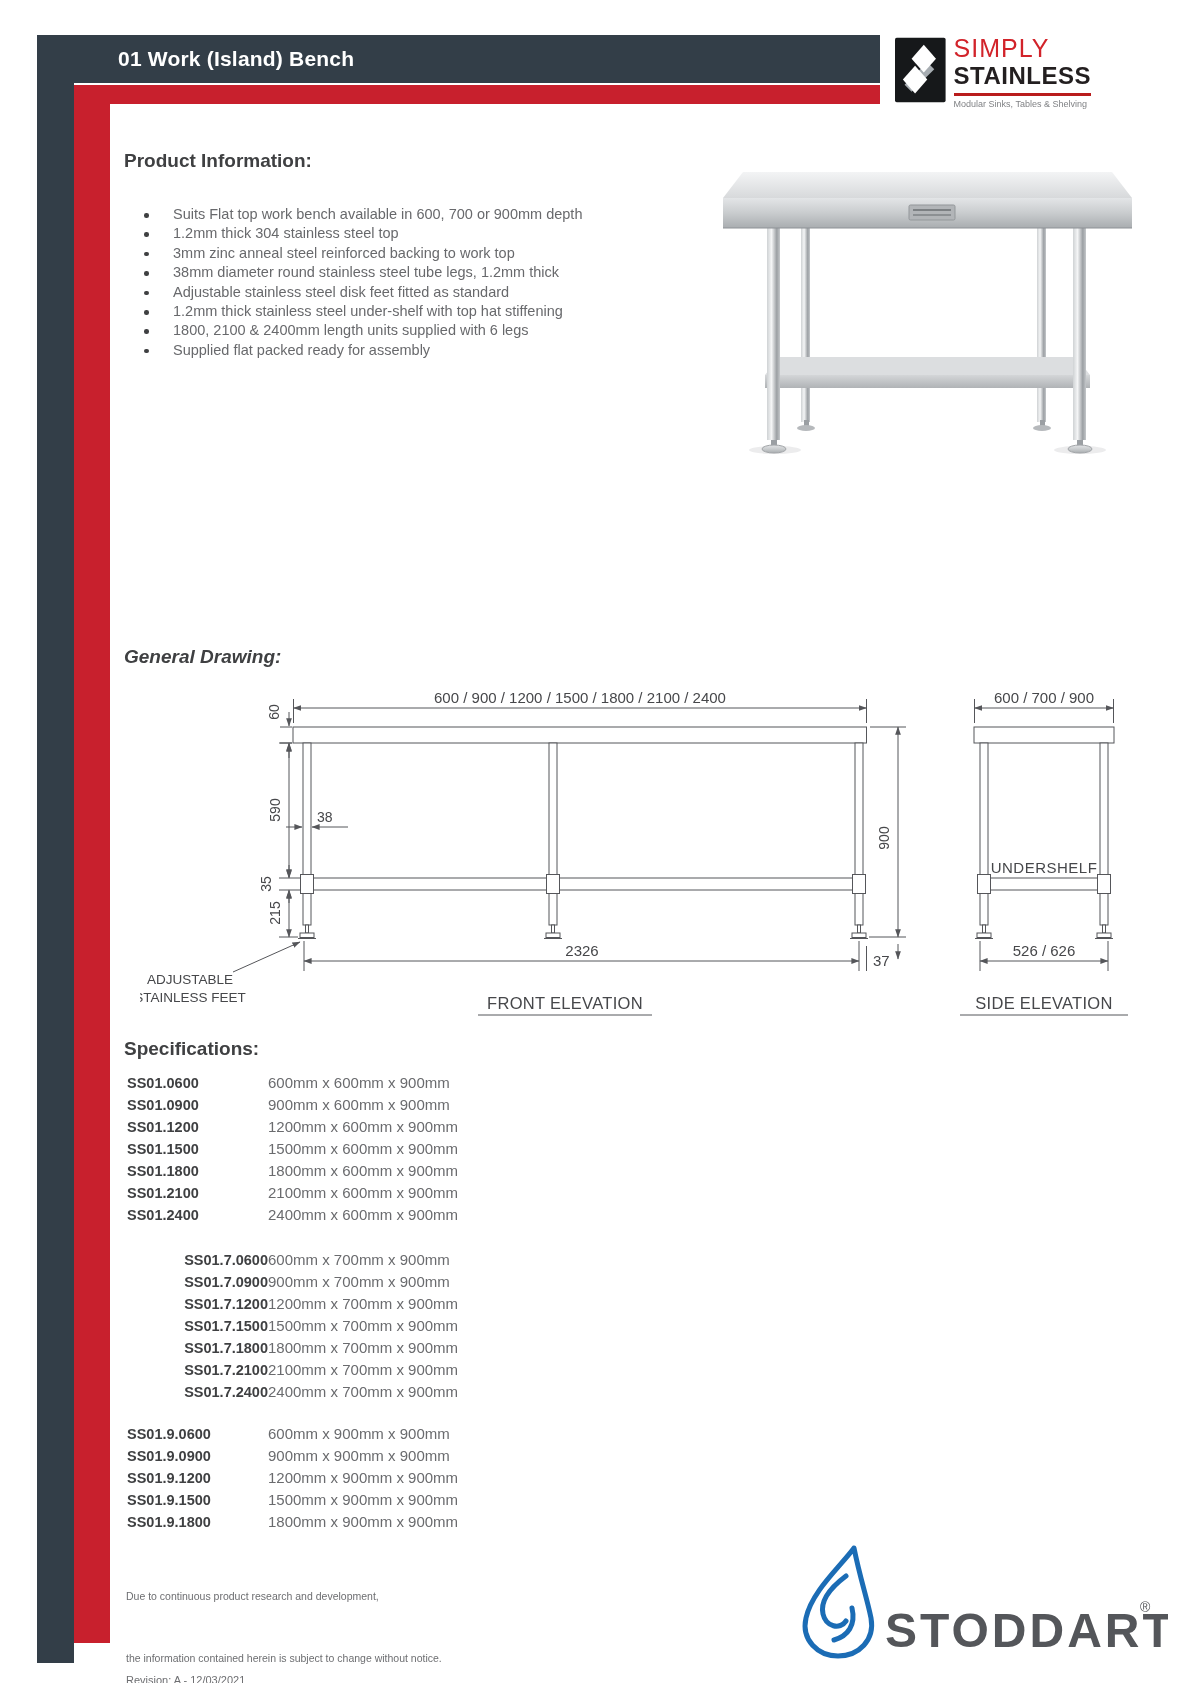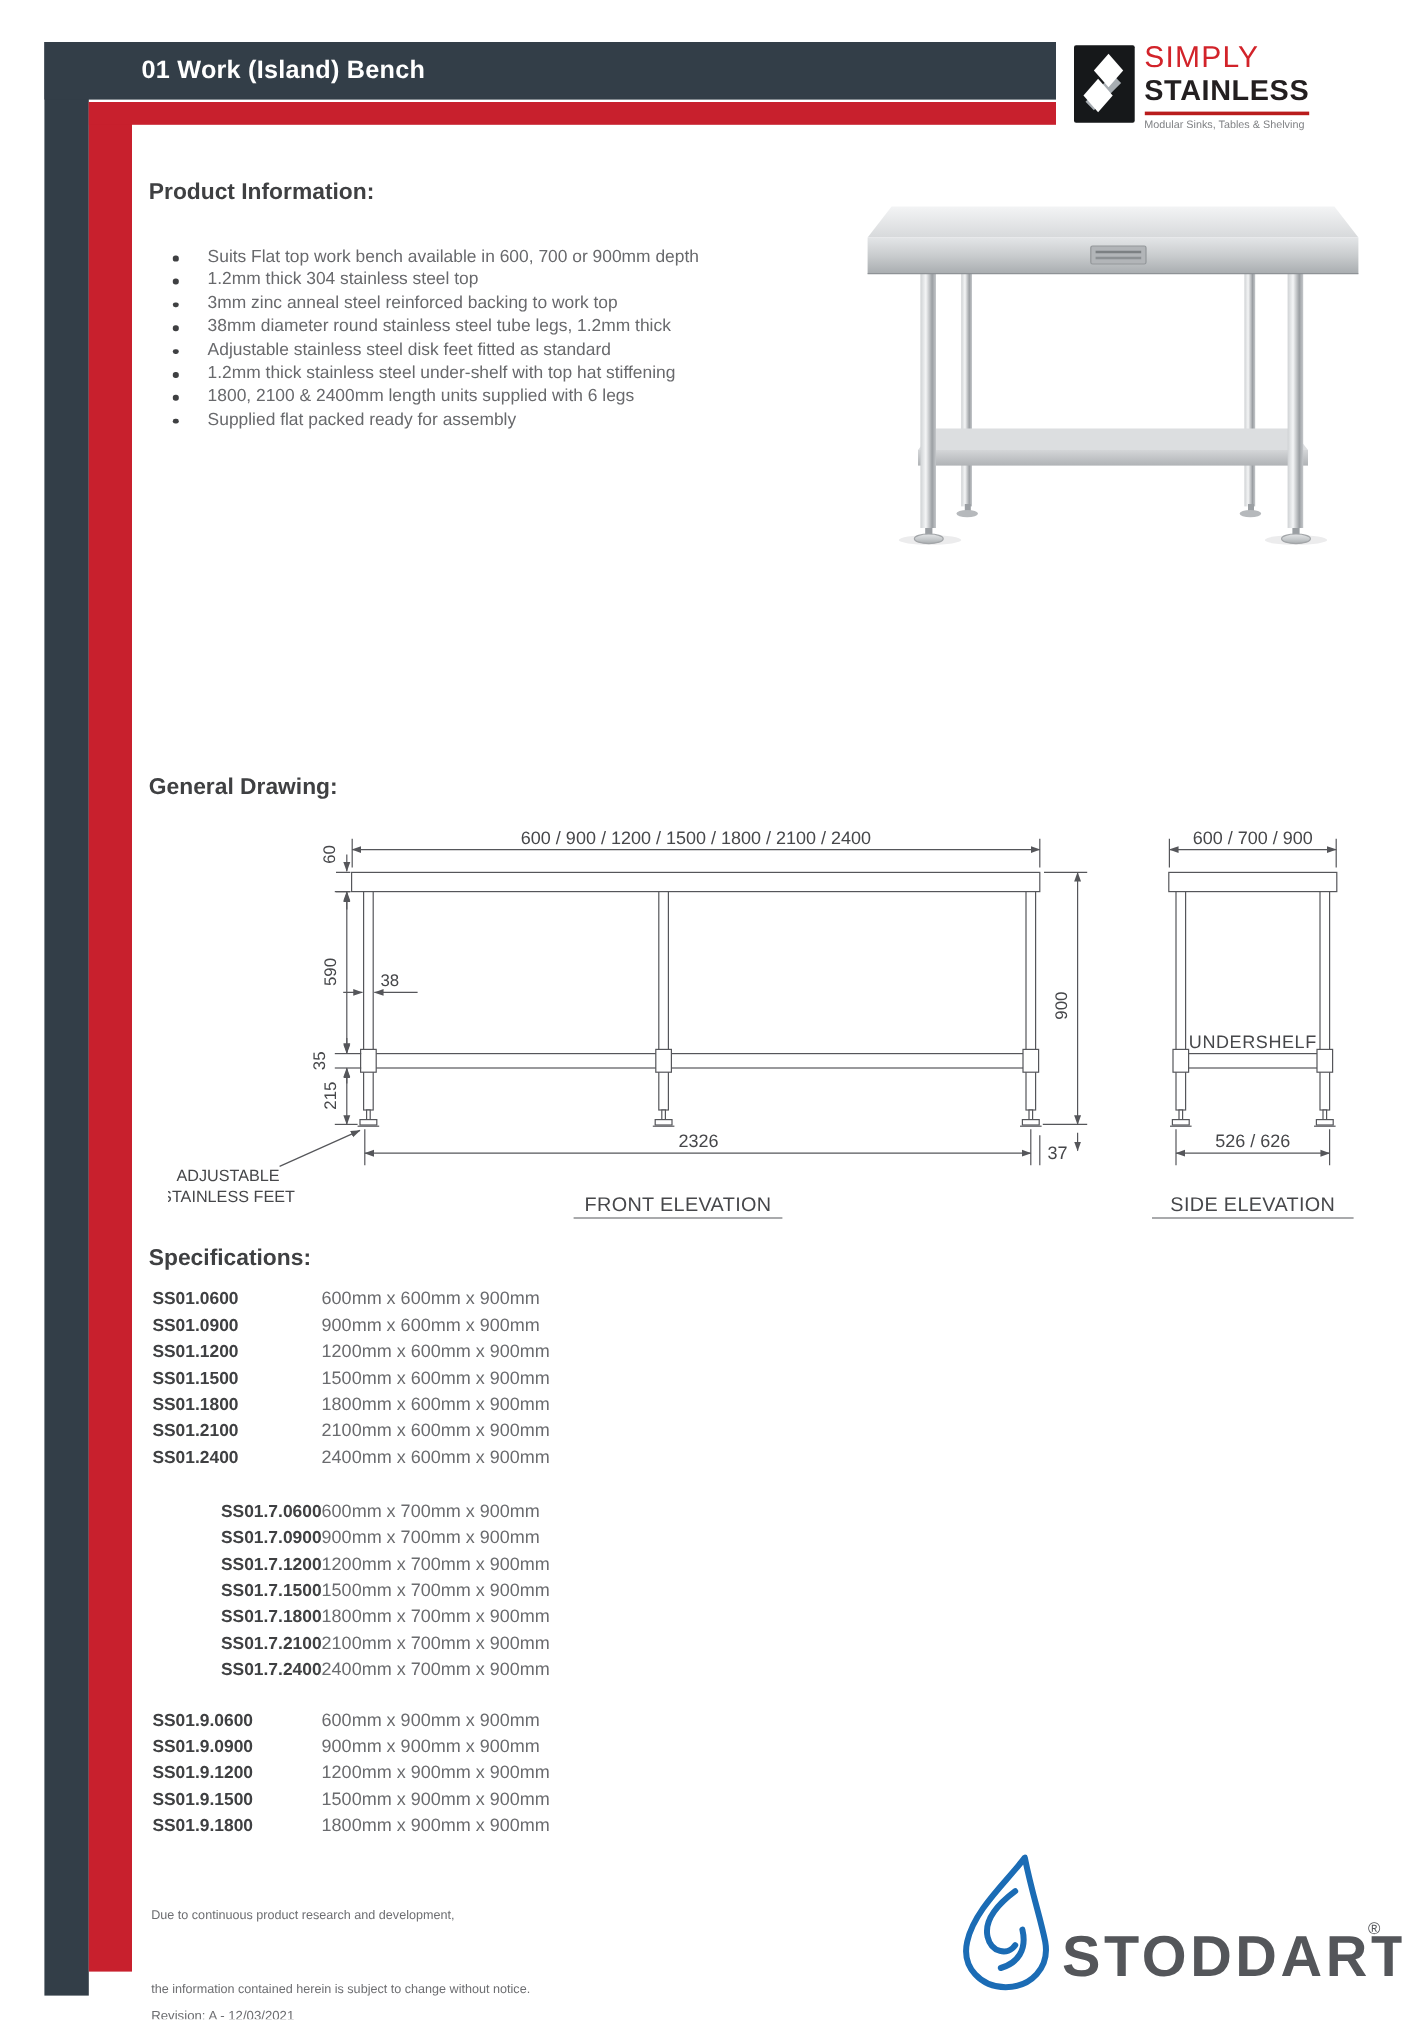--- a/index.html
+++ b/index.html
@@ -126,21 +126,21 @@
     <line x1="28" y1="78" x2="437" y2="78" stroke="#8e9296" stroke-width="1"></line>
     <rect x="214" y="55" width="46" height="15" rx="1.5" fill="#b2b5b8" stroke="#93979a"></rect>
     <line x1="218" y1="60" x2="256" y2="60" stroke="#7c8083" stroke-width="2"></line>
     <line x1="218" y1="65" x2="256" y2="65" stroke="#8c9093" stroke-width="2"></line>
     <rect x="76" y="290" width="6" height="7" fill="#9b9fa3"></rect>
     <rect x="382" y="290" width="6" height="7" fill="#9b9fa3"></rect>
     <ellipse cx="79" cy="299" rx="12" ry="4" fill="url(#gFront)" stroke="#a2a5a8"></ellipse>
     <ellipse cx="385" cy="299" rx="12" ry="4" fill="url(#gFront)" stroke="#a2a5a8"></ellipse>
   </svg>
 
-  <div class="section-heading" style="top:646px;">General Drawing:</div>
+  <div class="section-heading" style="top:646px;font-style:italic;">General Drawing:</div>
 
   <svg class="drawing" viewBox="140 688 1020 332" fill="none" stroke="#55565a" stroke-width="1">
     <defs>
       <marker id="arr" viewBox="0 0 10 10" refX="9" refY="5" markerWidth="8.5" markerHeight="8.5" orient="auto-start-reverse">
         <path d="M0,1.6 L9.5,5 L0,8.4 z" fill="#55565a" stroke="none"></path>
       </marker>
     </defs>
 
     <line x1="293.5" y1="699" x2="293.5" y2="723"></line>
     <line x1="866.5" y1="699" x2="866.5" y2="723"></line>

